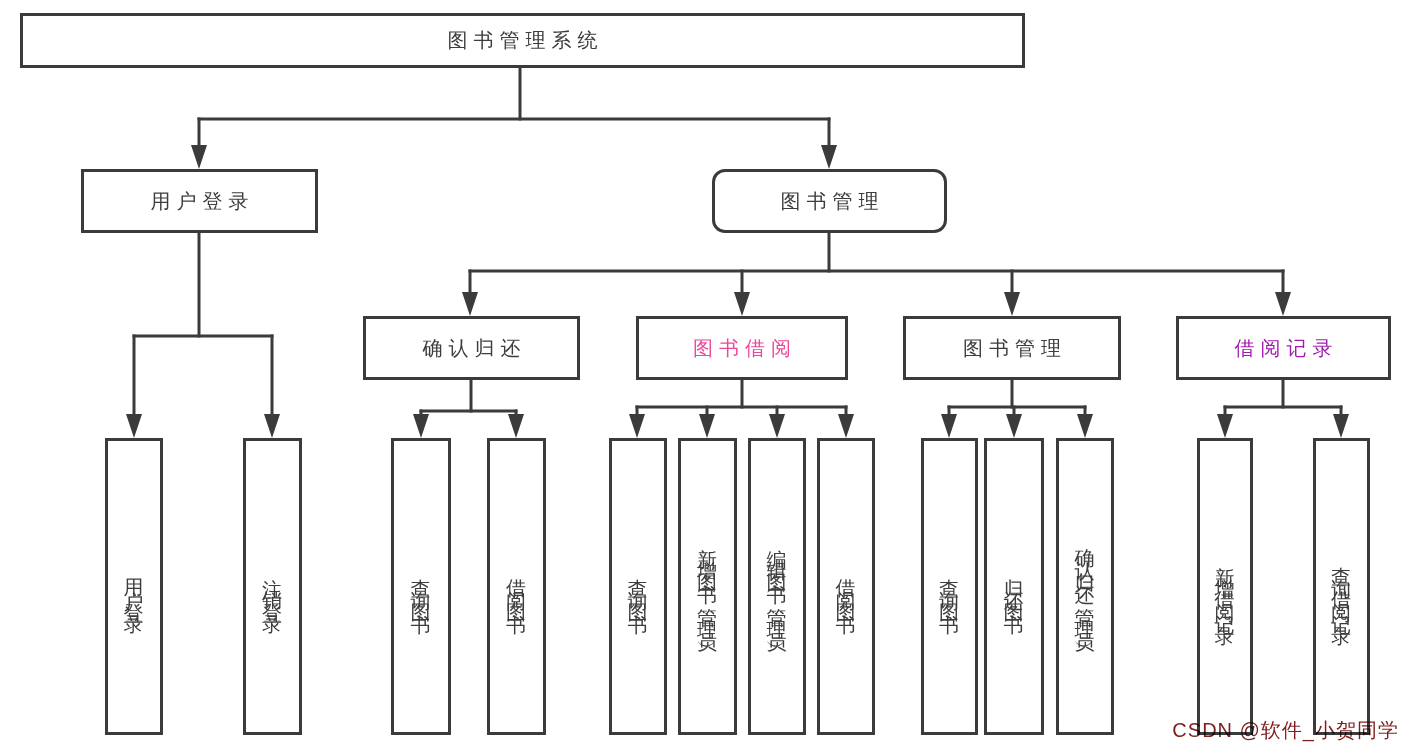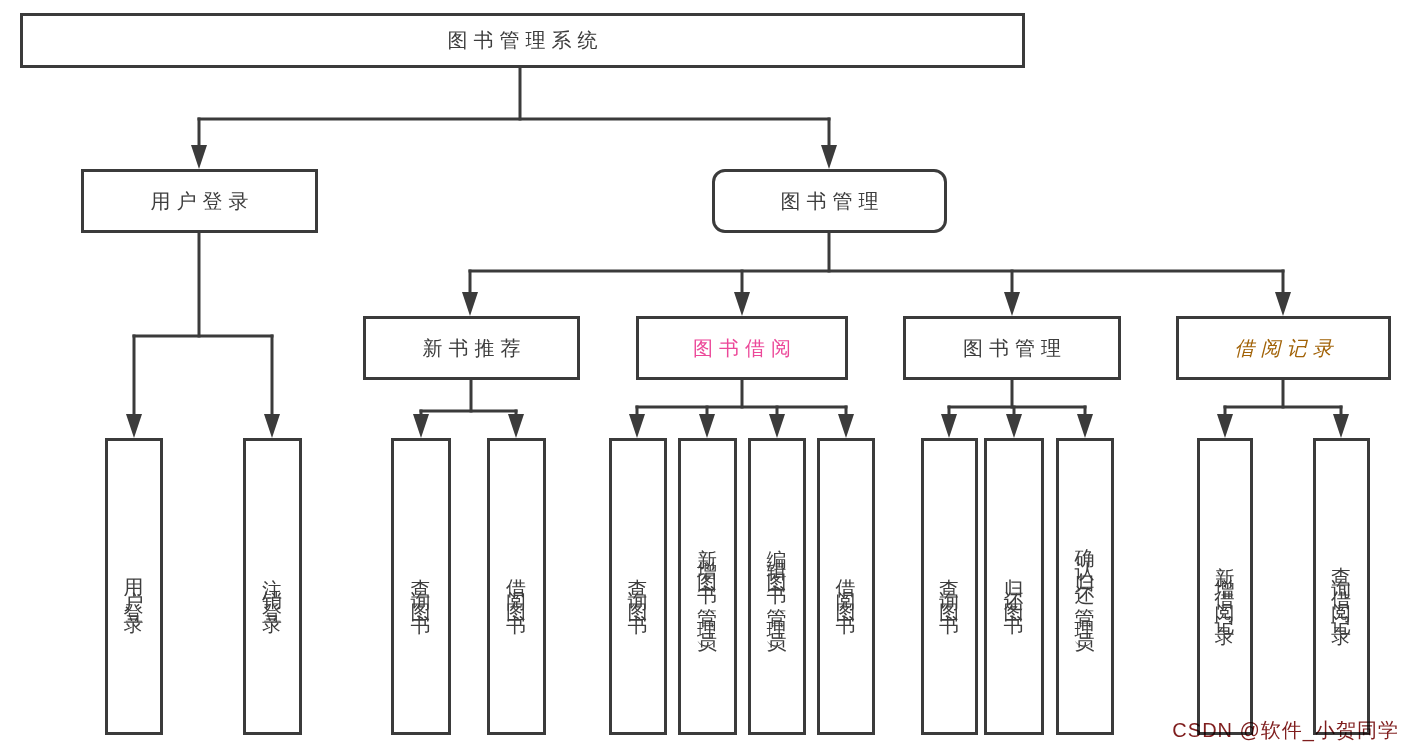--- a/index.html
+++ b/index.html
@@ -114,29 +114,29 @@
   </div>
 
   <div class="node" style="left: 81px; top: 169px; width: 237px; height: 64px; border-color: rgb(59, 59, 59); color: rgb(61, 61, 61);">
     <span class="hlabel">用户登录</span>
   </div>
   <div class="node" style="left: 712px; top: 169px; width: 235px; height: 64px; border-color: rgb(59, 59, 59); color: rgb(61, 61, 61); border-radius: 13px;">
     <span class="hlabel">图书管理</span>
   </div>
 
   <div class="node" style="left: 363px; top: 316px; width: 217px; height: 64px; border-color: rgb(59, 59, 59); color: rgb(61, 61, 61);">
-    <span class="hlabel">新书推荐</span>
+    <span class="hlabel">确认归还</span>
   </div>
   <div class="node" style="left: 636px; top: 316px; width: 212px; height: 64px; border-color: rgb(59, 59, 59); color: #ec4899;">
     <span class="hlabel">图书借阅</span>
   </div>
   <div class="node" style="left: 903px; top: 316px; width: 218px; height: 64px; border-color: rgb(59, 59, 59); color: rgb(61, 61, 61);">
     <span class="hlabel">图书管理</span>
   </div>
-  <div class="node" style="left: 1176px; top: 316px; width: 215px; height: 64px; border-color: rgb(59, 59, 59); color: #a16207; font-style: italic;">
+  <div class="node" style="left: 1176px; top: 316px; width: 215px; height: 64px; border-color: rgb(59, 59, 59); color: #a21caf;">
     <span class="hlabel">借阅记录</span>
   </div>
 
   <div class="node leaf" style="left: 105px; width: 58px; border-color: rgb(59, 59, 59); color: rgb(61, 61, 61);">
     <span class="vtext">用户登录</span>
   </div>
   <div class="node leaf" style="left: 243px; width: 59px; border-color: rgb(59, 59, 59); color: rgb(61, 61, 61);">
     <span class="vtext">注销登录</span>
   </div>
   <div class="node leaf" style="left: 391px; width: 60px; border-color: rgb(59, 59, 59); color: rgb(61, 61, 61);">

